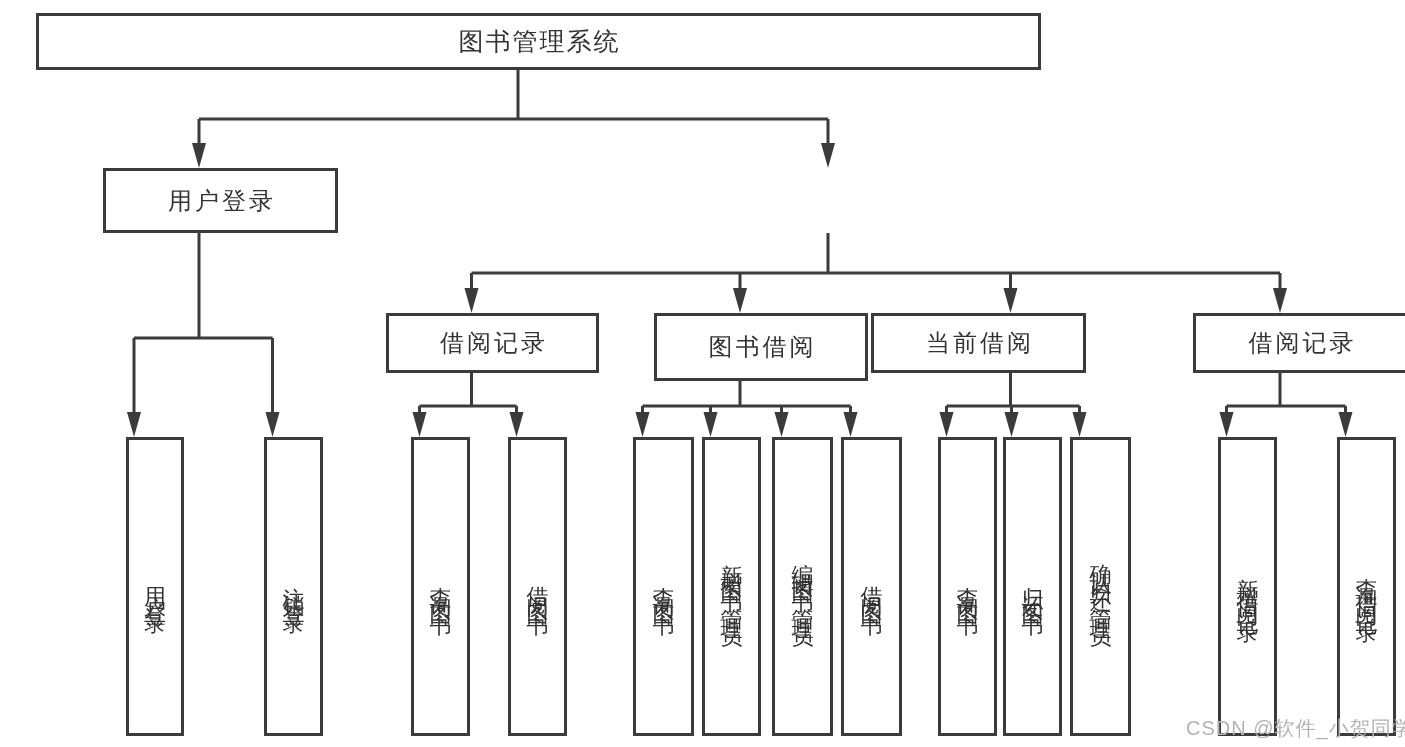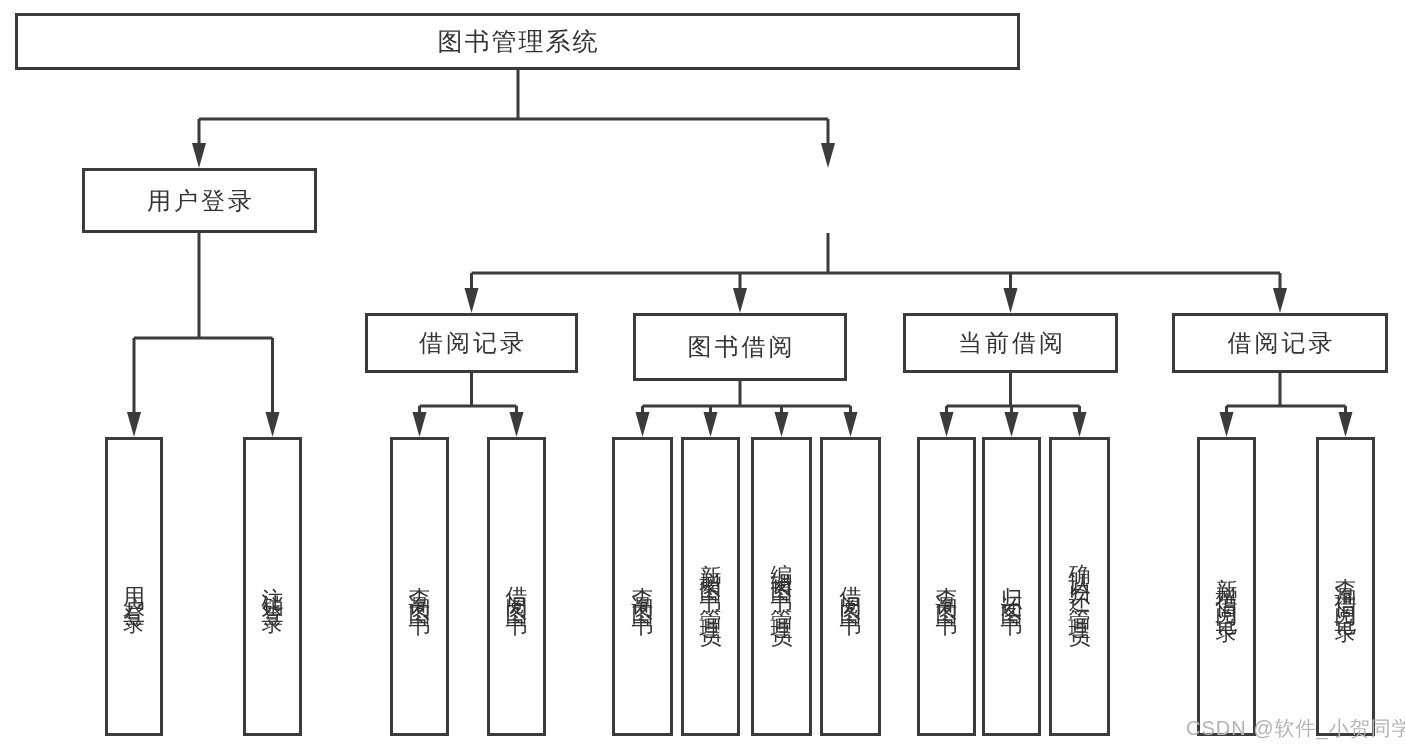--- a/index.html
+++ b/index.html
@@ -29,20 +29,21 @@
   .box {
     position: absolute;
     box-sizing: border-box;
     border: 3px solid var(--line);
     background: #fff;
     display: flex;
     align-items: center;
     justify-content: center;
     color: var(--text);
     text-align: center;
+    margin-left: 21px;
   }
   .box-root span   { font-size: 25px; letter-spacing: 2px; text-indent: 2px; }
   .box-branch span { font-size: 24px; letter-spacing: 3px; text-indent: 3px; }
   .box-leaf {
     writing-mode: vertical-rl;
   }
   .box-leaf span {
     font-size: 22px;
     letter-spacing: 9px;
     line-height: 1;
@@ -117,21 +118,21 @@
   <div class="box box-branch" style="left:82px;top:168px;width:235px;height:65px">
     <span>用户登录</span>
   </div>
 
   <div class="box box-branch" style="left:365px;top:313px;width:213px;height:60px">
     <span>借阅记录</span>
   </div>
   <div class="box box-branch" style="left:633px;top:313px;width:214px;height:68px">
     <span>图书借阅</span>
   </div>
-  <div class="box box-branch" style="left:903px;top:313px;width:215px;height:60px">
+  <div class="box box-branch" style="left:850px;top:313px;width:215px;height:60px">
     <span>当前借阅</span>
   </div>
   <div class="box box-branch" style="left:1172px;top:313px;width:216px;height:60px">
     <span>借阅记录</span>
   </div>
 
   <div class="box box-leaf" style="left:105px;top:437px;width:58px;height:299px">
     <span>用户登录</span>
   </div>
   <div class="box box-leaf" style="left:243px;top:437px;width:59px;height:299px">

